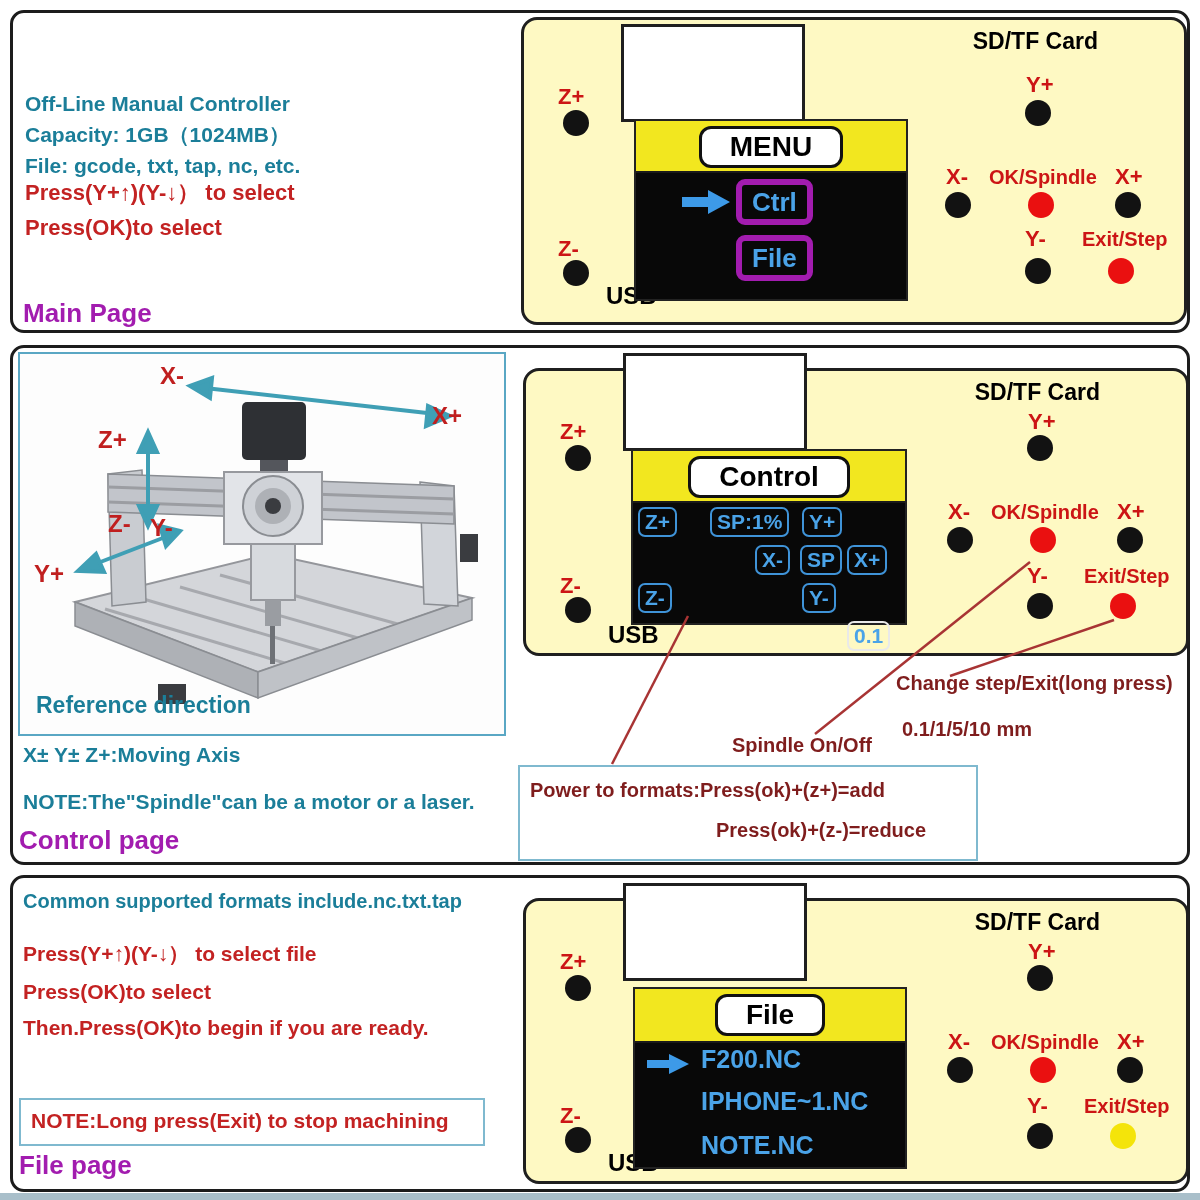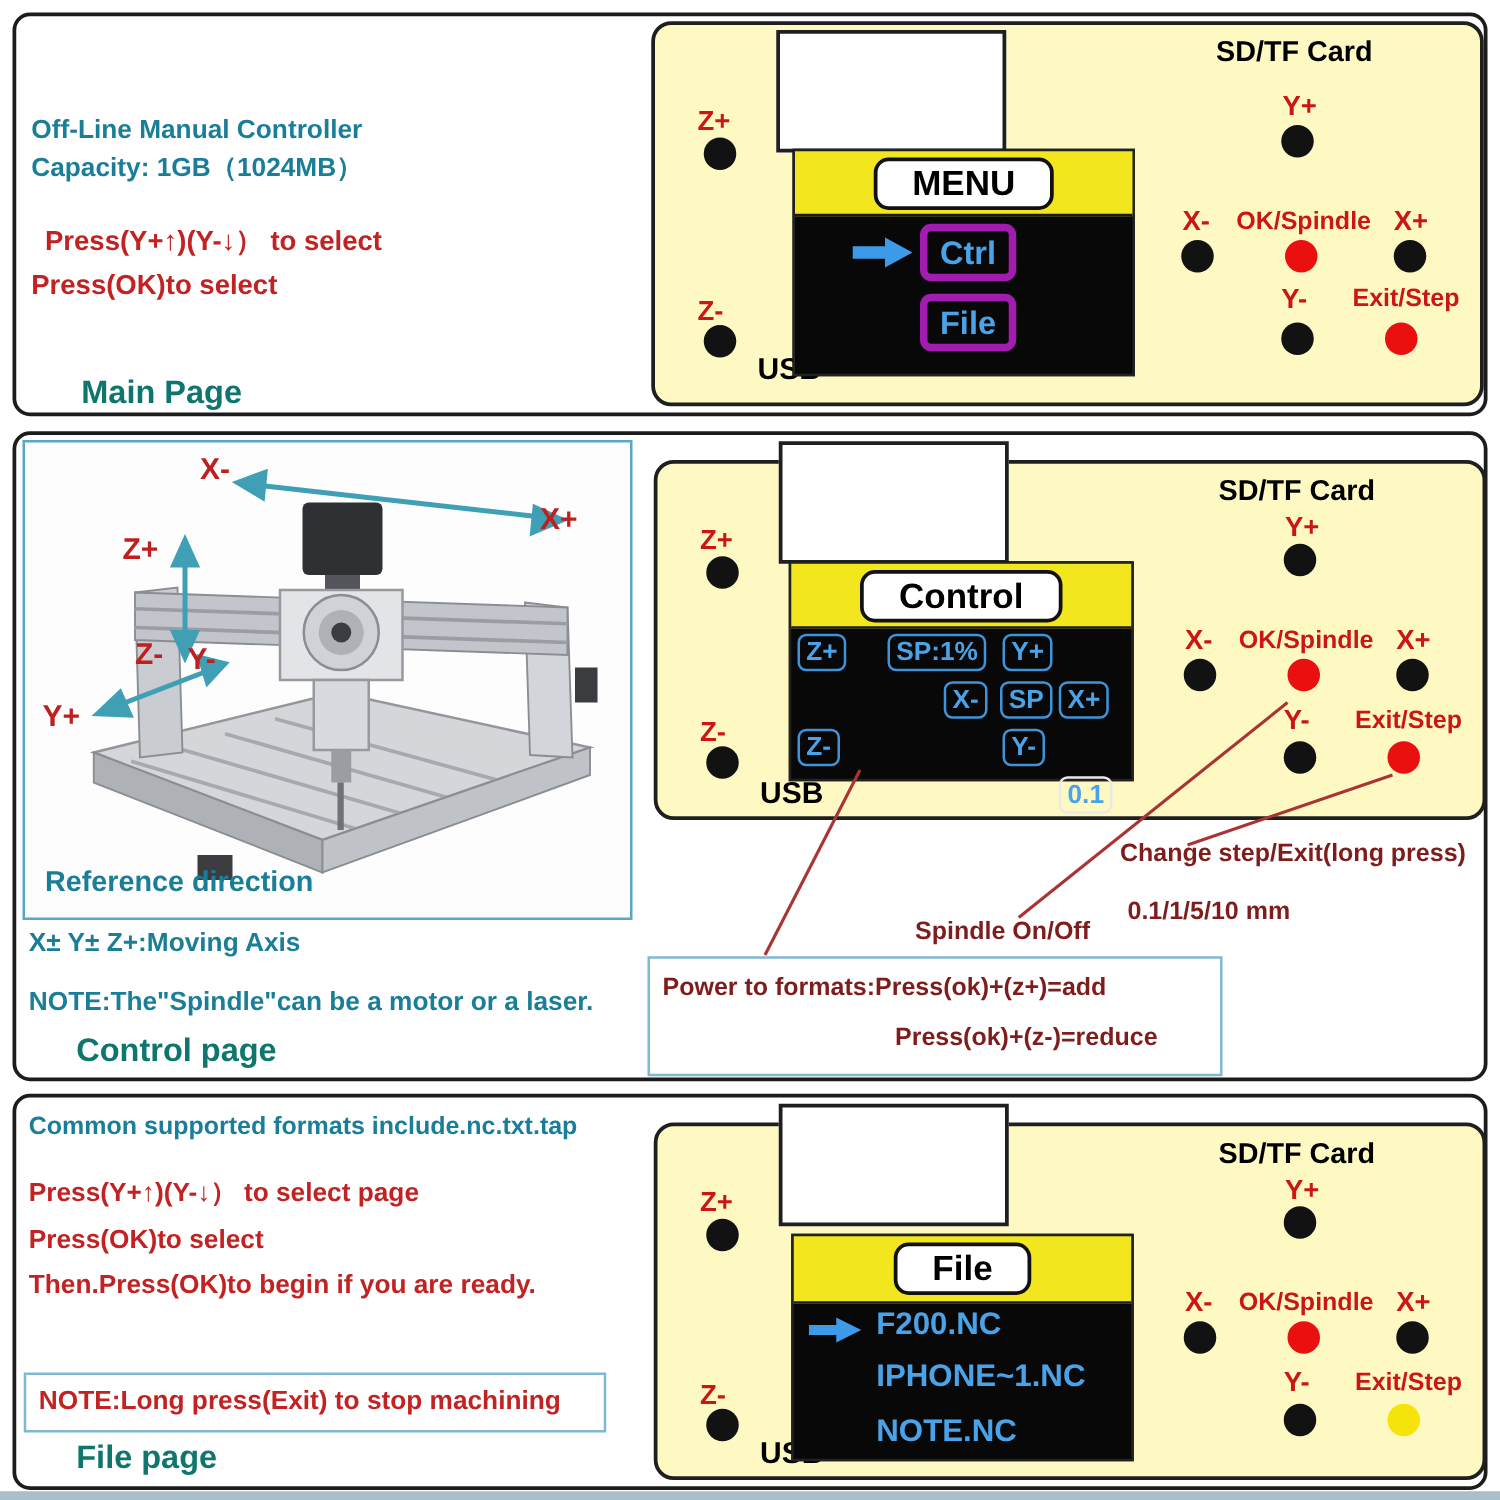--- a/index.html
+++ b/index.html
@@ -3,21 +3,21 @@
 <meta charset="utf-8">
 <style>
   html,body{margin:0;padding:0;background:#fff;}
   body{width:1200px;height:1200px;position:relative;font-family:"Liberation Sans","DejaVu Sans",sans-serif;overflow:hidden;}
   .panel{position:absolute;background:#fff;border:3px solid #1c1c1c;border-radius:14px;}
   #panel1{left:10px;top:10px;width:1174px;height:317px;}
   #panel2{left:10px;top:345px;width:1174px;height:514px;}
   #panel3{left:10px;top:875px;width:1174px;height:311px;}
   .teal{color:#1b7e99;font-weight:bold;}
   .red{color:#c32222;font-weight:bold;}
-  .ptitle{position:absolute;color:#0f766e;font-weight:bold;font-size:26px;margin-left:42px;}
+  .ptitle{position:absolute;color:#a21caf;font-weight:bold;font-size:26px;}
   .abs{position:absolute;}
   
   .ctrl{position:absolute;background:#fef9c3;border:3px solid #1f1f1f;border-radius:16px;}
   .slot{position:absolute;left:97px;width:178px;height:92px;border:3px solid #1f1f1f;background:#fff;}
   .slot-flush{top:4px;} .slot-poke{top:-18px;}
   .sd{position:absolute;top:8px;right:86px;color:#000;font-weight:bold;font-size:23px;}
   .usb{position:absolute;left:82px;top:262px;color:#000;font-weight:bold;font-size:24px;}
   .lbl{position:absolute;color:#cc1515;font-weight:bold;font-size:22px;white-space:nowrap;}
   .lbl-sm{font-size:20px;}
   .dot{position:absolute;width:26px;height:26px;border-radius:50%;background:#121212;}
@@ -40,22 +40,23 @@
   #overlay{position:absolute;left:0;top:0;width:1200px;height:1200px;pointer-events:none;z-index:40;}
   #bottom-strip{position:absolute;left:0;bottom:0;width:1200px;height:7px;background:#a9bfca;}
 </style>
 </head>
 <body>
 
 <div class="panel" id="panel1">
   <div class="abs teal" style="left:12px;top:75px;font-size:21px;line-height:31px;">
     <div>Off-Line Manual Controller</div>
     <div>Capacity: 1GB（1024MB）</div>
-  </div>
-  <div class="abs red" style="left:12px;top:165px;font-size:22px;margin-left:11px;">Press(Y+↑)(Y-↓） to select</div>
+    <div>File: gcode, txt, tap, nc, etc.</div>
+  </div>
+  <div class="abs red" style="left:12px;top:165px;font-size:22px;">Press(Y+↑)(Y-↓） to select</div>
   <div class="abs red" style="left:12px;top:202px;font-size:22px;">Press(OK)to select</div>
   <div class="ptitle teal" style="left:10px;top:285px;">Main Page</div>
 
   <div class="ctrl" style="left:508px;top:4px;width:660px;height:302px;">
     <div class="slot slot-flush"></div>
     <div class="sd">SD/TF Card</div>
     <div class="lbl" style="left:34px;top:64px;">Z+</div>
     <div class="dot" style="left:39px;top:90px;"></div>
     <div class="lbl" style="left:34px;top:216px;">Z-</div>
     <div class="dot" style="left:39px;top:240px;"></div>
@@ -188,21 +189,21 @@
 <div class="ann" style="left:896px;top:672px;">Change step/Exit(long press)</div>
 <div class="ann" style="left:902px;top:718px;">0.1/1/5/10 mm</div>
 <div class="ann" style="left:732px;top:734px;">Spindle On/Off</div>
 <div class="note-box" style="left:518px;top:765px;width:456px;height:92px;">
   <div class="ann" style="left:10px;top:12px;">Power to formats:Press(ok)+(z+)=add</div>
   <div class="ann" style="left:196px;top:52px;">Press(ok)+(z-)=reduce</div>
 </div>
 
 <div class="panel" id="panel3">
   <div class="abs teal" style="left:10px;top:12px;font-size:20px;">Common supported formats include.nc.txt.tap</div>
-  <div class="abs red" style="left:10px;top:62px;font-size:21px;">Press(Y+↑)(Y-↓） to select page</div>
+  <div class="abs red" style="left:10px;top:62px;font-size:21px;">Press(Y+↑)(Y-↓） to select file</div>
   <div class="abs red" style="left:10px;top:102px;font-size:21px;">Press(OK)to select</div>
   <div class="abs red" style="left:10px;top:138px;font-size:21px;">Then.Press(OK)to begin if you are ready.</div>
   <div class="note-box" style="left:6px;top:220px;width:462px;height:44px;">
     <div class="abs red" style="left:10px;top:9px;font-size:21px;white-space:nowrap;">NOTE:Long press(Exit) to stop machining</div>
   </div>
   <div class="ptitle" style="left:6px;top:272px;">File page</div>
 </div>
 
 <div class="ctrl" style="left:523px;top:898px;width:660px;height:280px;z-index:5;">
   <div class="slot slot-poke"></div>

